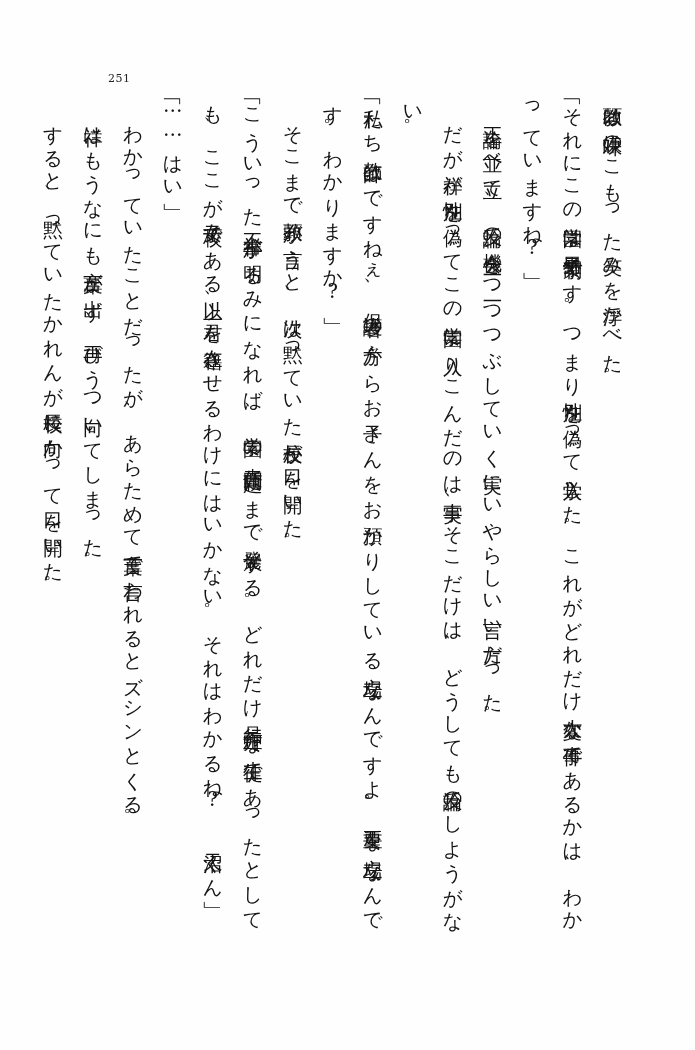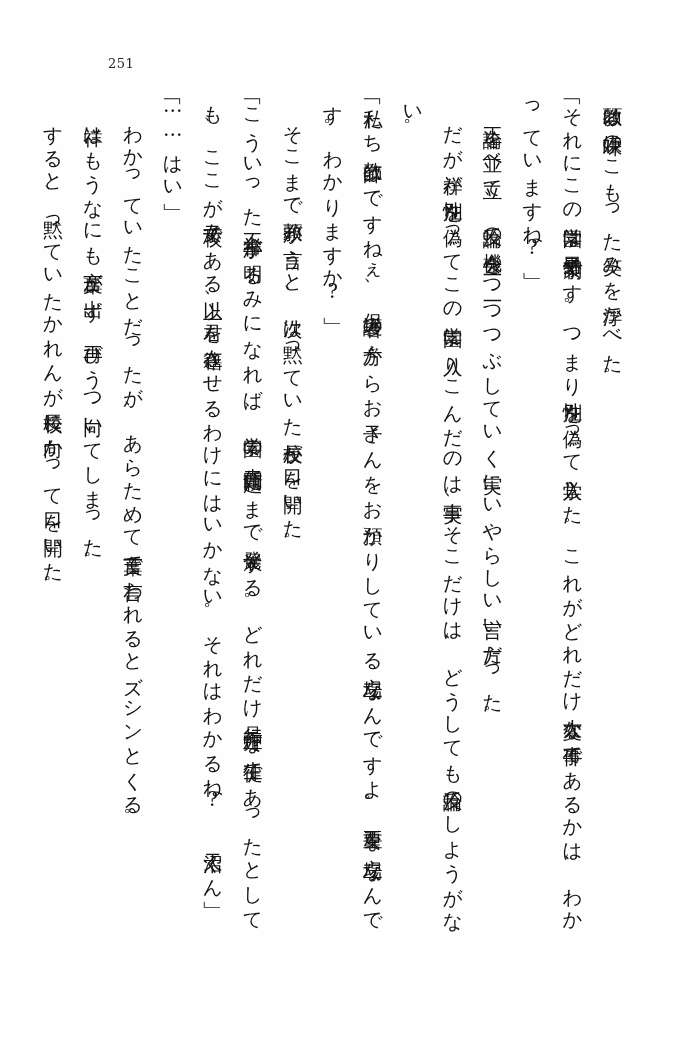--- a/index.html
+++ b/index.html
@@ -21,22 +21,22 @@
     left: 0;
     top: 0;
     width: 695px;
     height: 1050px;
     background: #fefefe;
   }
 
   .page-number {
     position: absolute;
     left: 108px;
-    top: 56px;
-    font-size: 13px;
+    top: 72px;
+    font-size: 11px;
     letter-spacing: 0.5px;
     color: #222;
     font-family: "DejaVu Serif", "Liberation Serif", serif;
   }
 
   
   .text-block {
     position: absolute;
     top: 92px;
     left: 72px;

